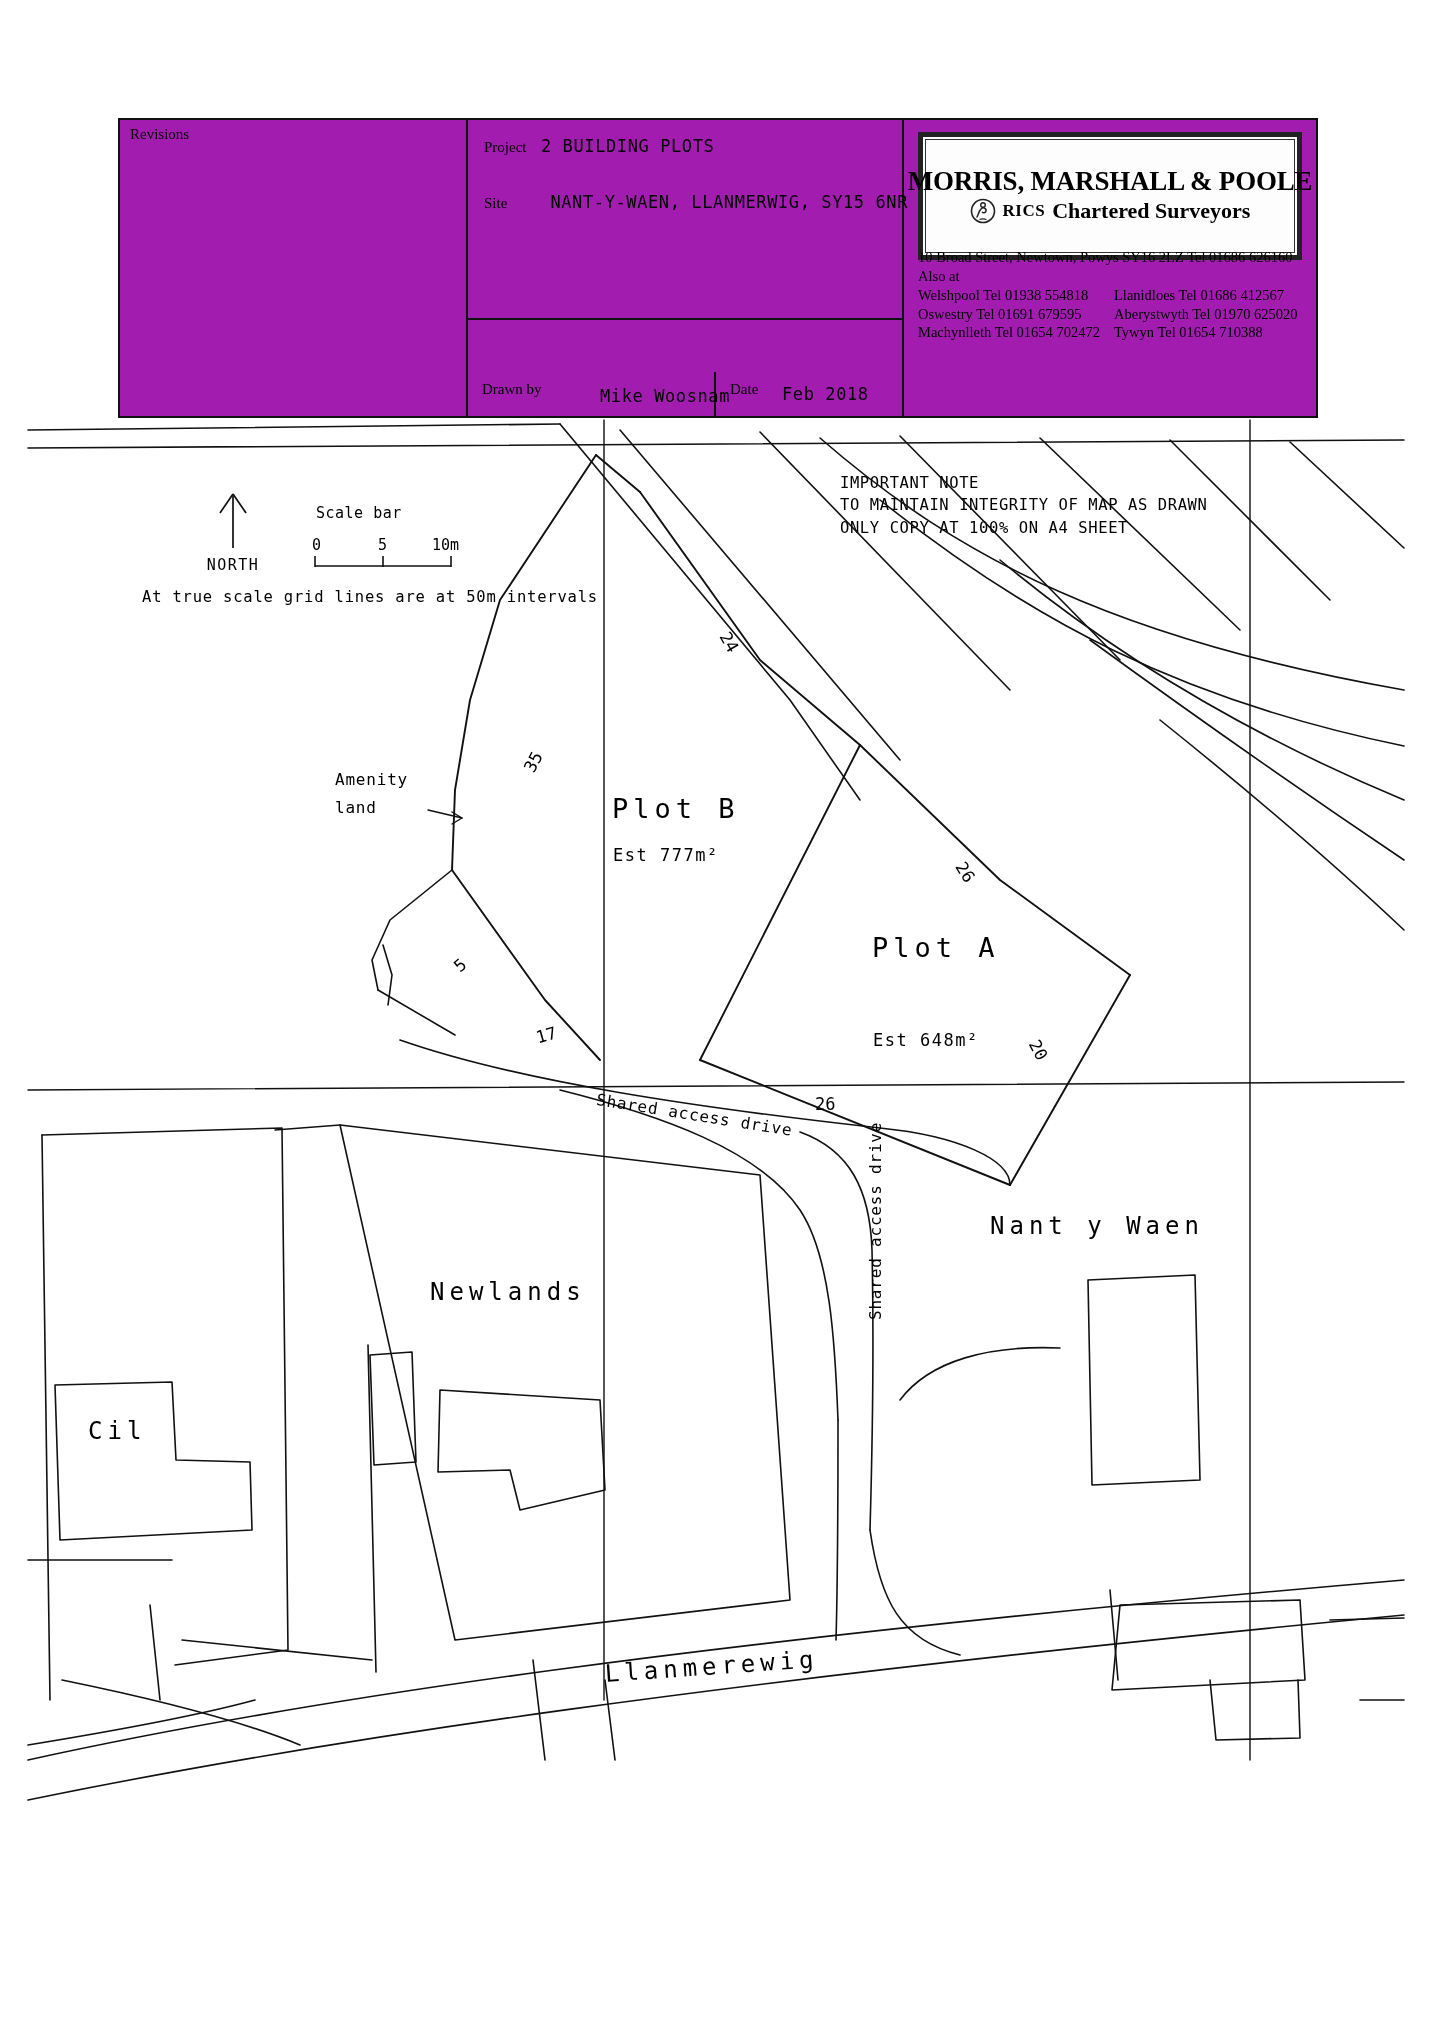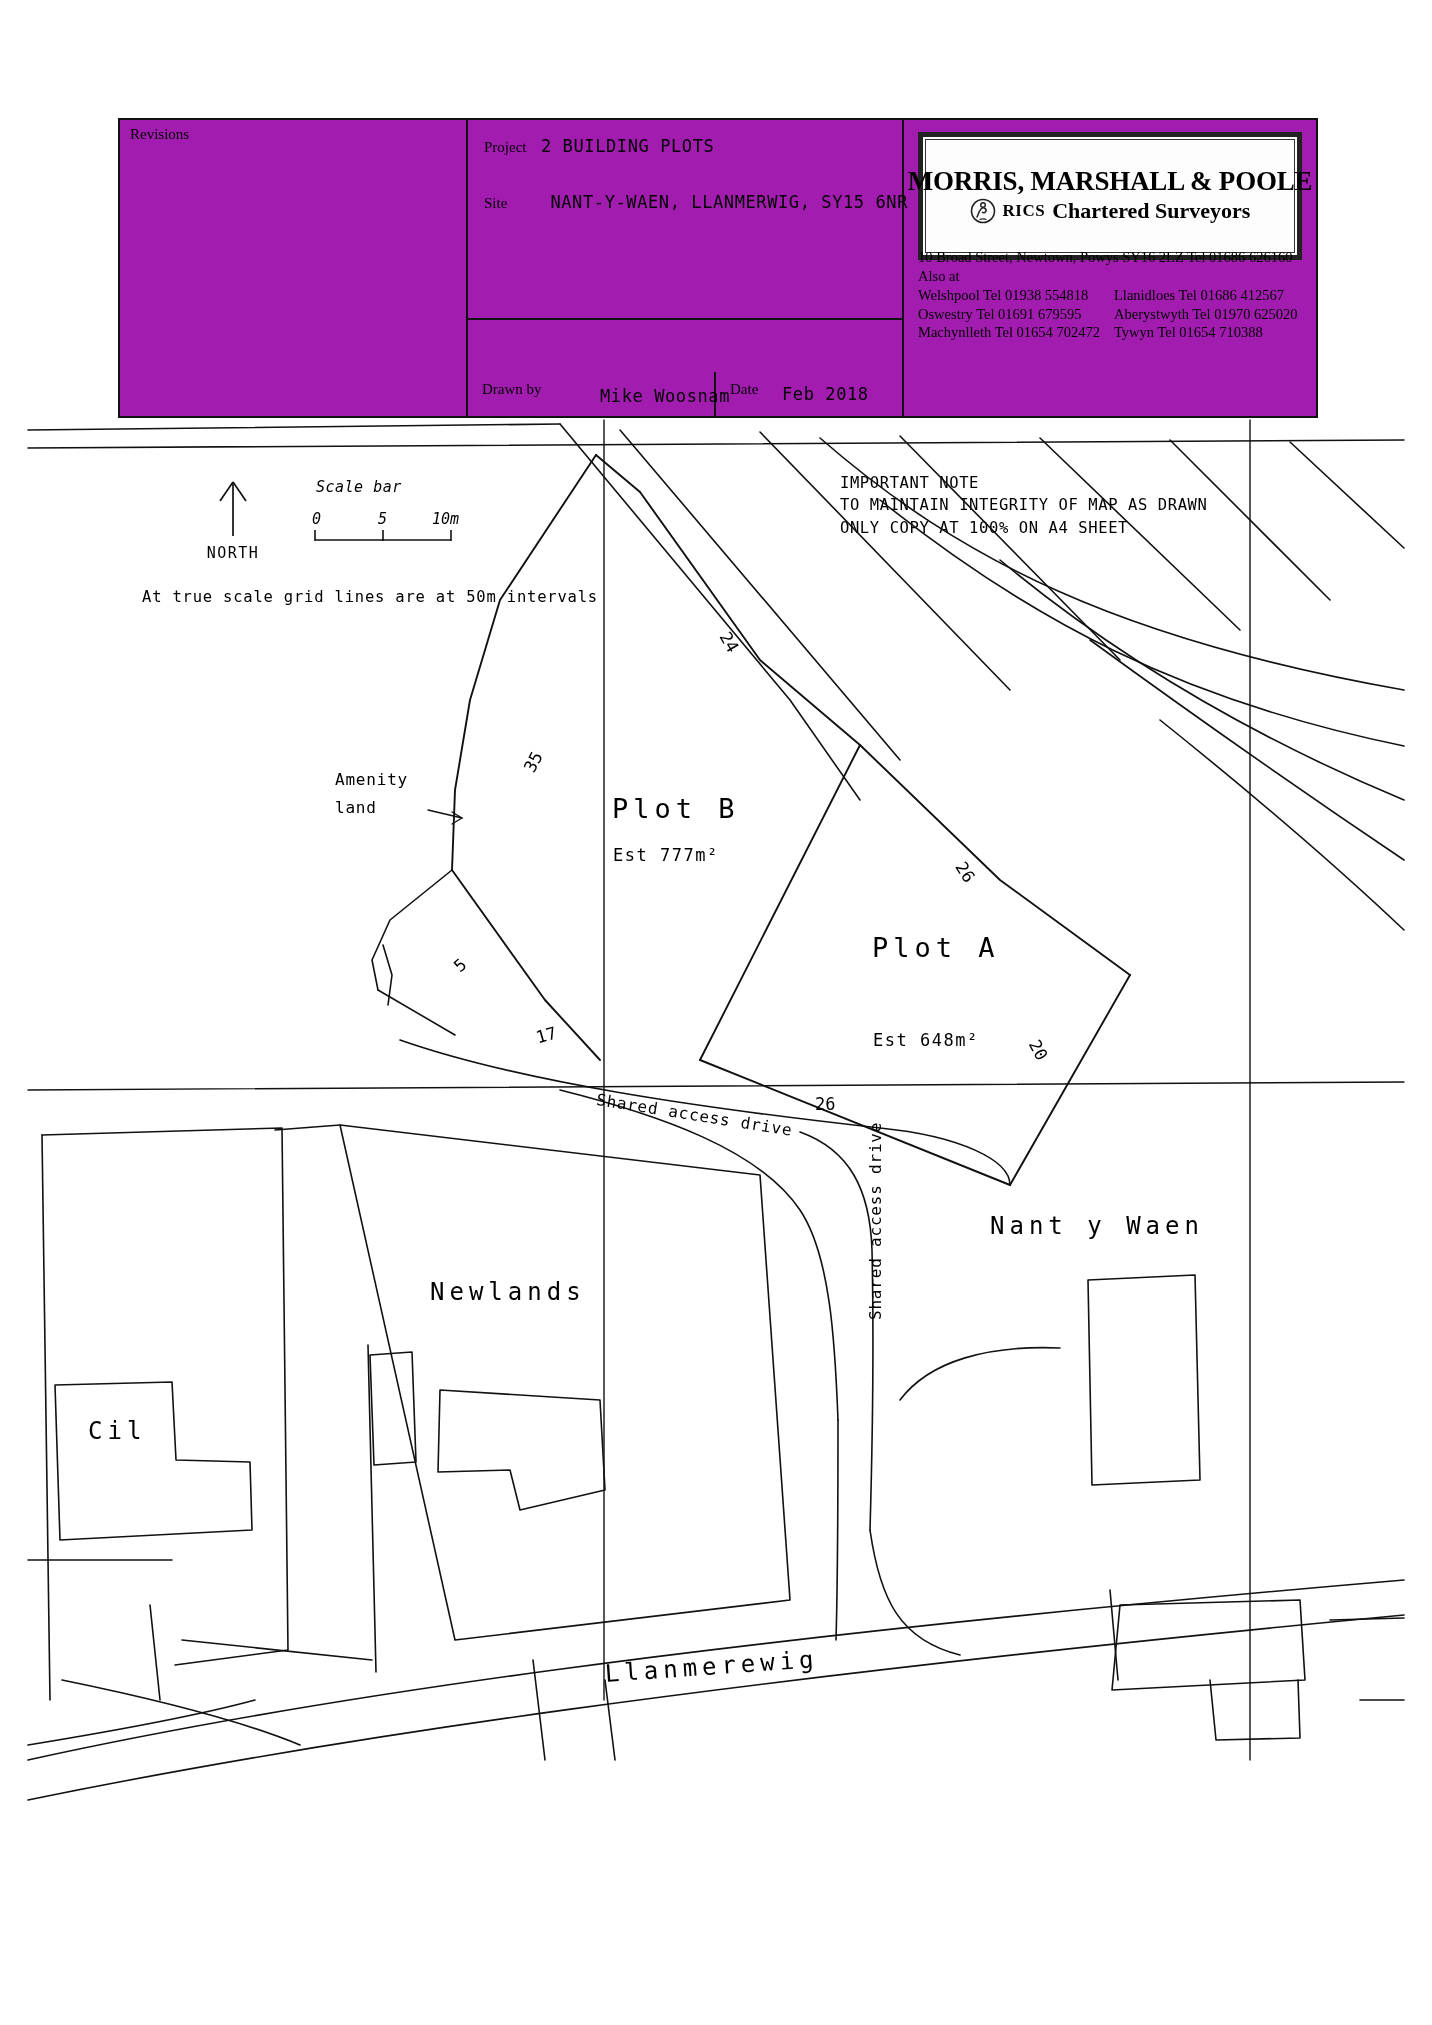--- a/index.html
+++ b/index.html
@@ -175,35 +175,34 @@
   .contact-cols {
     display: flex;
     margin-top: 1px;
   }
   .contact-cols .col { width: 50%; }
   .contact-cols .col div { white-space: nowrap; }
 
   
   .legend-north {
     position: absolute;
-    left: 178px; top: 478px;
+    left: 178px; top: 490px;
     width: 110px;
     text-align: center;
   }
   .north-label {
     font-family: "DejaVu Sans Mono", monospace;
     font-size: 15px;
     letter-spacing: 1.5px;
     margin-top: 2px;
   }
   .legend-scalebar {
     position: absolute;
-    left: 312px; top: 478px;
+    left: 312px; top: 504px;
     width: 158px;
-    font-style: italic;
   }
   .scalebar-title {
     font-family: "DejaVu Sans Mono", monospace;
     font-size: 15px;
     margin-bottom: 14px;
     margin-left: 4px;
     letter-spacing: 0.5px;
   }
   .scalebar-ticks {
     position: relative;

